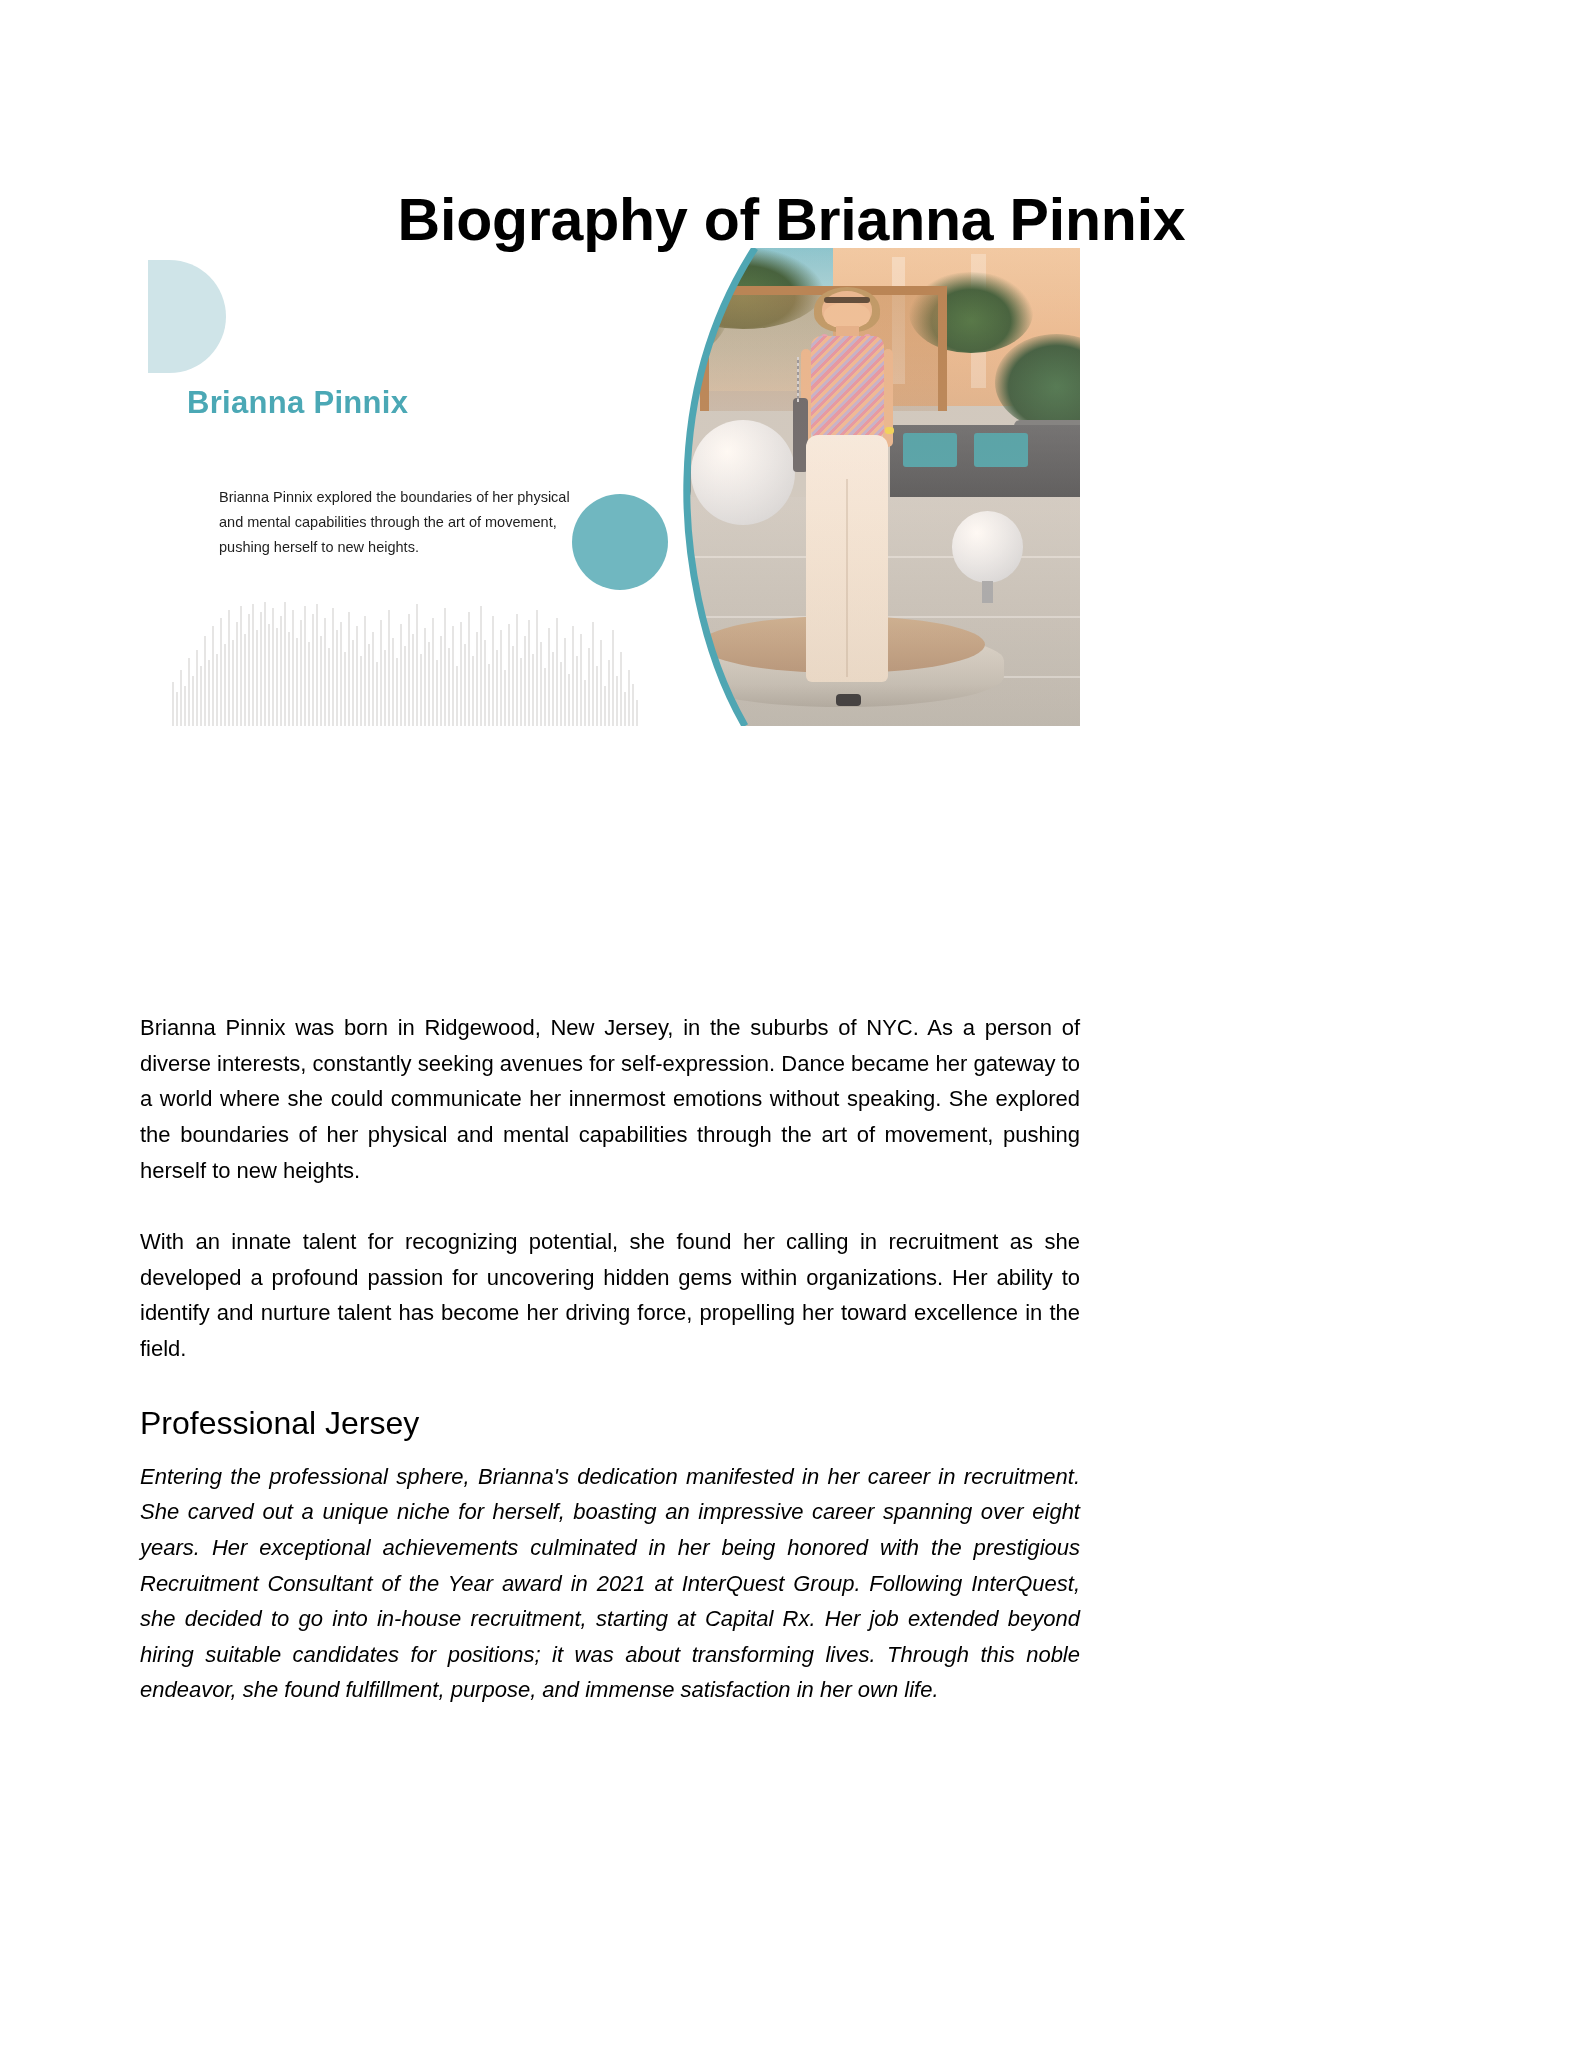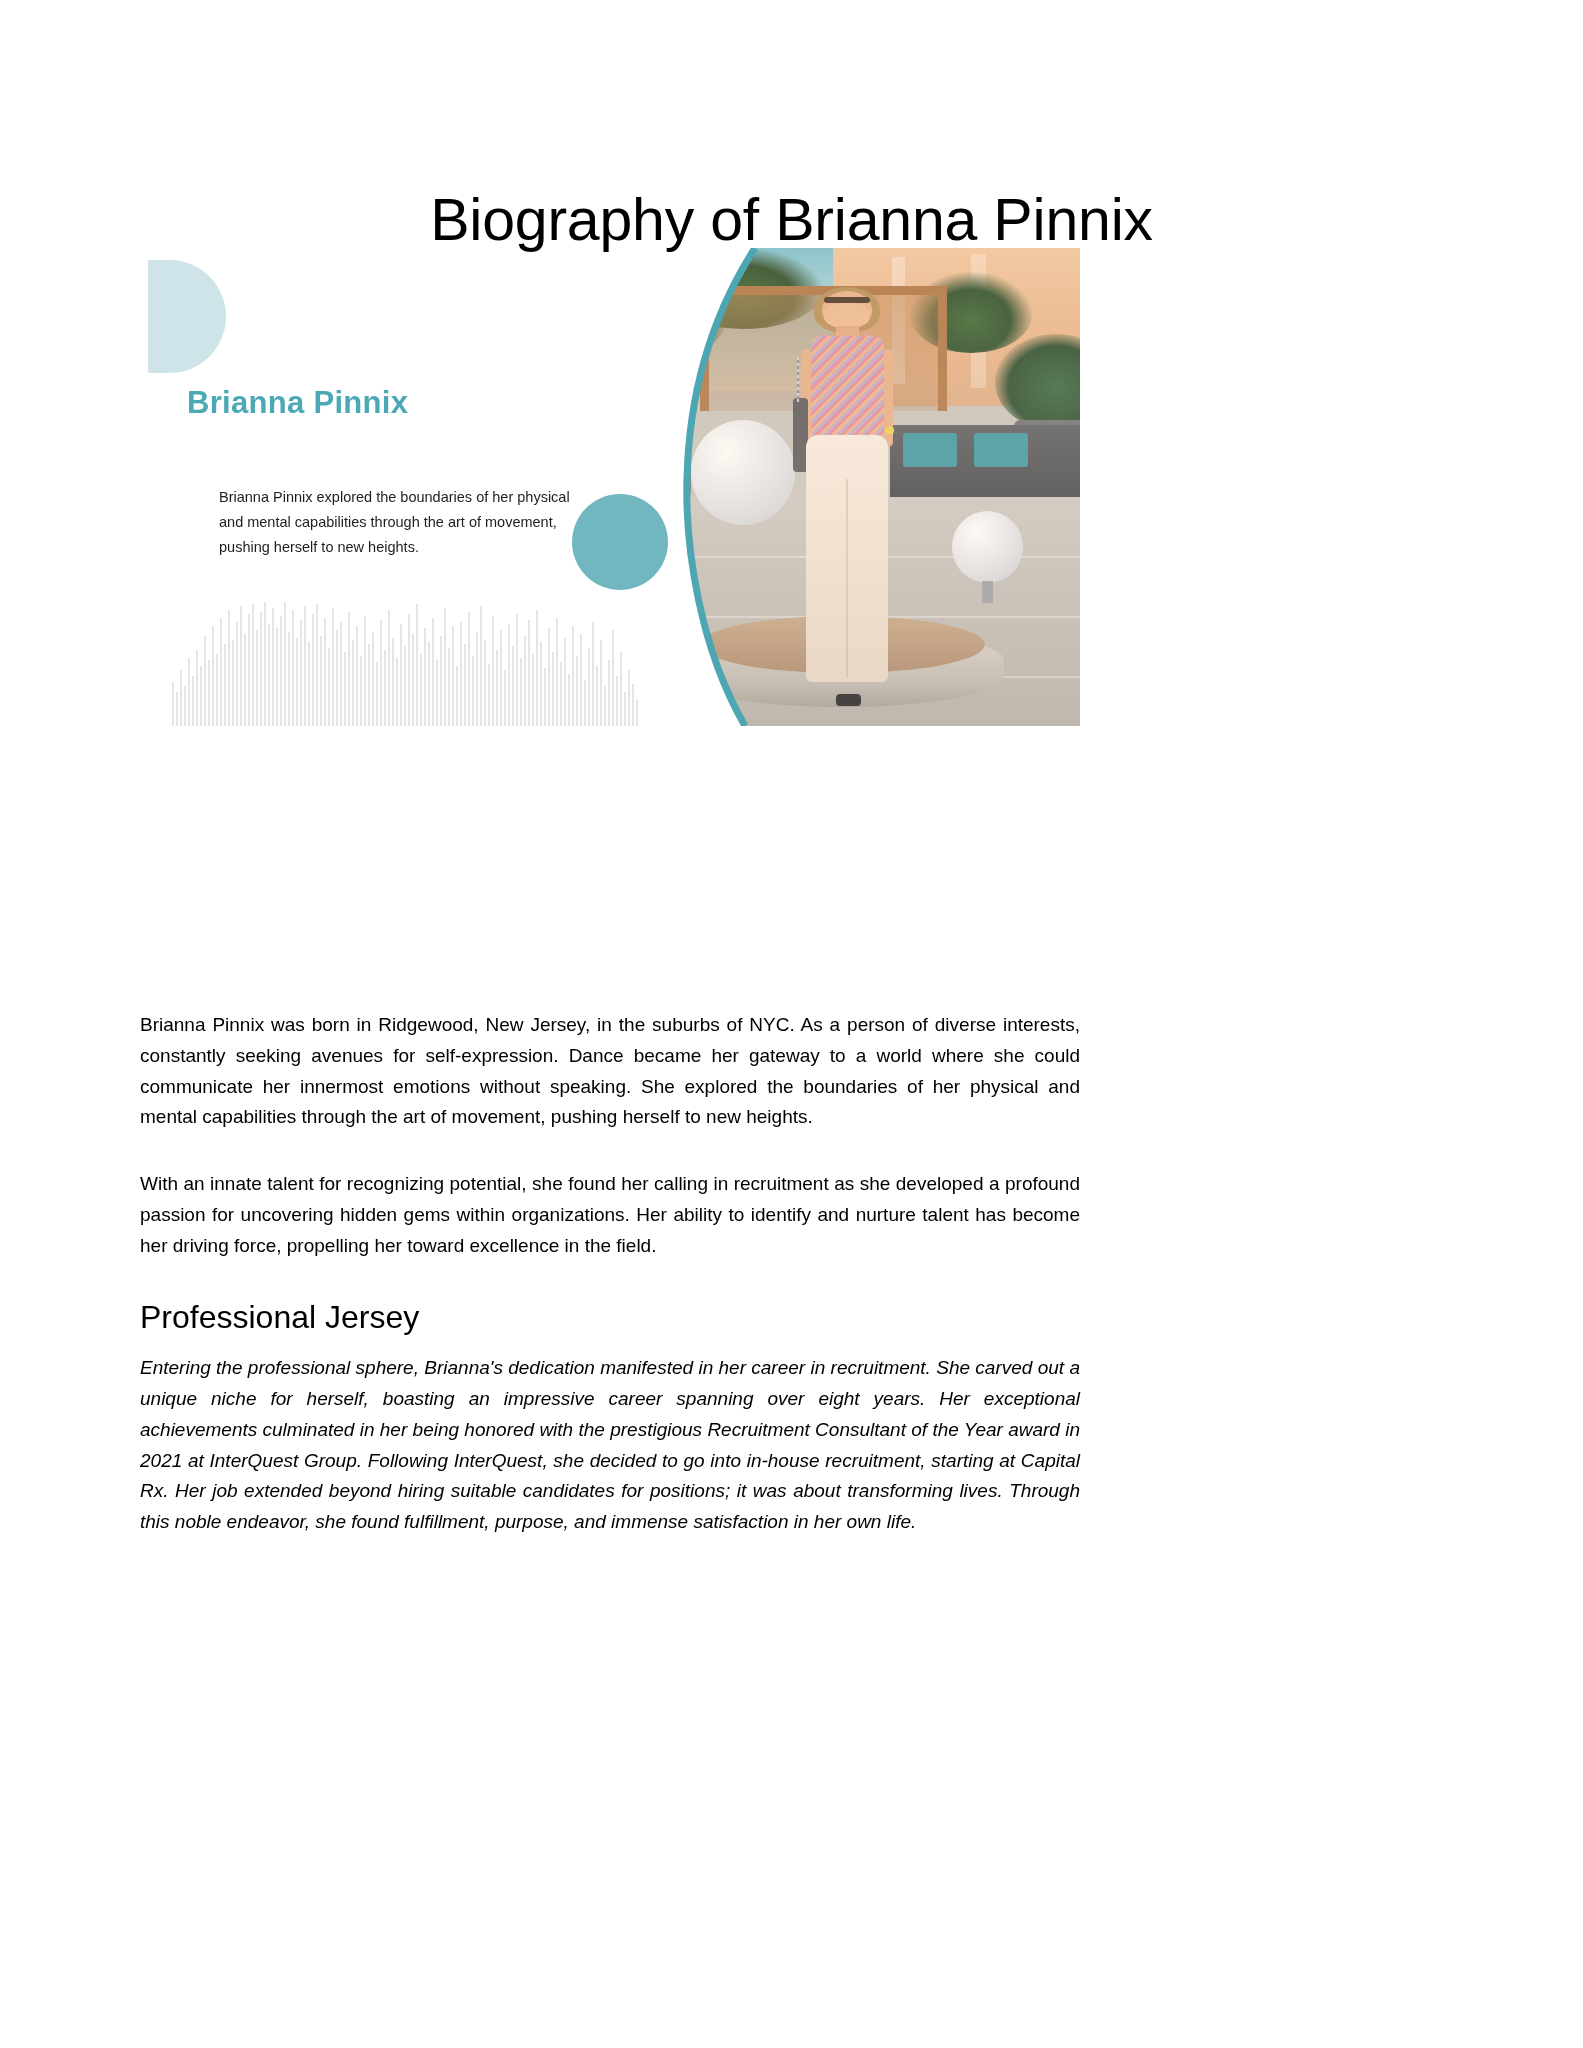--- a/index.html
+++ b/index.html
@@ -21,21 +21,21 @@
   }
 
   
   .doc-title {
     position: absolute;
     left: 0;
     top: 148px;
     width: 1583px;
     text-align: center;
     font-size: 59px;
-    font-weight: 400;
+    font-weight: 700;
     letter-spacing: -0.2px;
     color: #000000;
     line-height: 1.1;
   }
 
   
   .hero {
     position: absolute;
     left: 140px;
     top: 248px;
@@ -286,21 +286,21 @@
   }
 
   
   .body-col {
     position: absolute;
     left: 140px;
     top: 1010px;
     width: 940px;
   }
   .para {
-    font-size: 19px;
+    font-size: 22px;
     line-height: 1.62;
     text-align: justify;
     color: #000000;
     margin: 0 0 36px 0;
   }
   .section-head {
     font-size: 32px;
     font-weight: 400;
     color: #000000;
     margin: 22px 0 16px 0;

